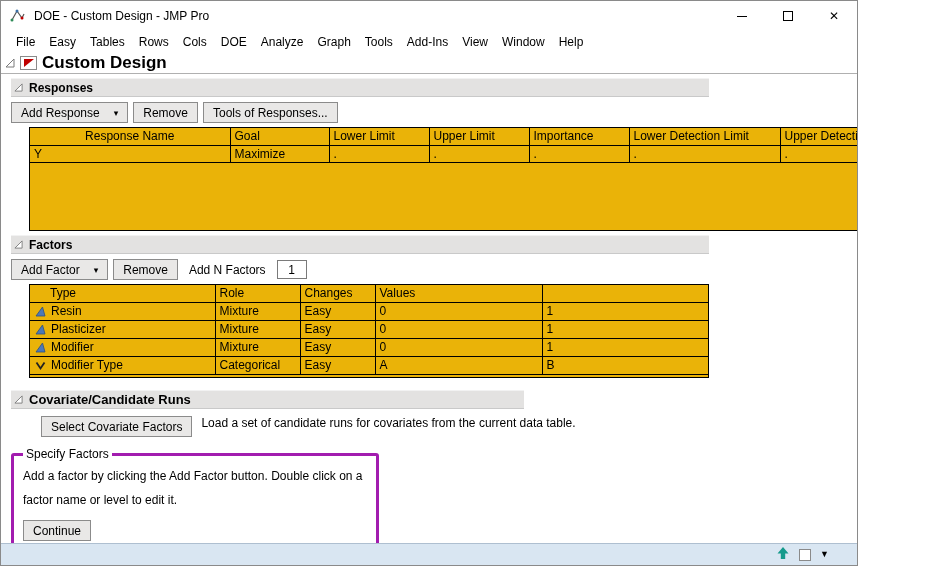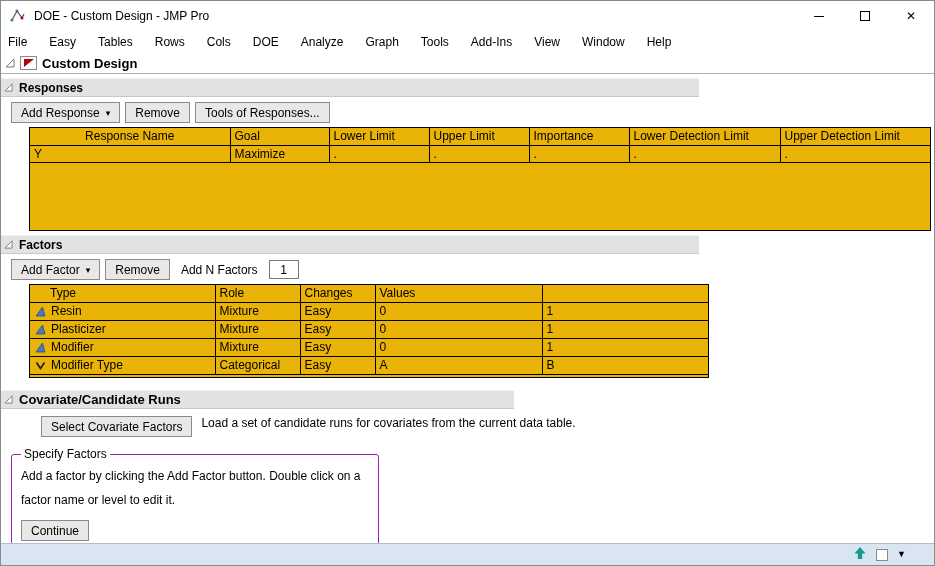--- a/index.html
+++ b/index.html
@@ -4,65 +4,65 @@
 <style>
   * { box-sizing: border-box; }
   html, body { margin: 0; padding: 0; }
   body {
     width: 935px; height: 566px;
     font-family: "Liberation Sans", sans-serif;
     font-size: 12px; color: #000; background: #fff;
     overflow: hidden;
   }
   .window {
-    width: 935px; height: 566px;
+    width: 858px; height: 566px;
     border: 1px solid #8a8a8a;
     position: relative; background: #fff; overflow: hidden;
   }
 
   
   .titlebar { height: 30px; display: flex; align-items: center; }
   .app-icon { margin: 0 8px 0 9px; display: inline-flex; }
   .title-text { font-size: 12px; }
   .caption-buttons { margin-left: auto; display: flex; height: 30px; }
   .caption-btn { width: 46px; height: 30px; display: flex; align-items: center; justify-content: center; cursor: default; }
   .min-glyph { width: 10px; height: 1px; background: #000; display: block; }
   .max-glyph { width: 10px; height: 10px; border: 1px solid #000; display: block; }
   .close-glyph { font-size: 12px; line-height: 1; }
 
   
-  .menubar { height: 22px; display: flex; align-items: center; padding-left: 0; gap: 8px; }
+  .menubar { height: 22px; display: flex; align-items: center; padding-left: 8px; }
   .menu-item { padding: 3px 7px; white-space: nowrap; }
 
   
   .report-header { height: 21px; display: flex; align-items: center; gap: 5px; padding-left: 4px; border-bottom: 1px solid #b0b0b0; }
-  .report-title { font-weight: bold; font-size: 13px; }
+  .report-title { font-weight: bold; font-size: 17px; }
   .red-tri-box { width: 17px; height: 14px; border: 1px solid #8a8a8a; background: #fff; display: inline-flex; align-items: center; justify-content: center; }
 
   .disclosure { display: inline-flex; }
 
   
   .section-bar {
     height: 19px; background: #e3e2e1;
     border-top: 1px solid #f2f2f2; border-bottom: 1px solid #c9c9c9;
     display: flex; align-items: center; gap: 6px;
-    padding-left: 3px; 
+    padding-left: 3px; margin-left: 10px;
   }
   .section-title { font-weight: bold; font-size: 12px; }
   .bar-responses { width: 698px; margin-top: 4px; }
   .bar-factors { width: 698px; margin-top: 4px; }
   .bar-covariate { width: 513px; margin-top: 12px; }
   .bar-covariate .section-title { font-size: 13px; }
 
   
   .btn {
     font-family: inherit; font-size: 12px;
     background: #e9e8e7; border: 1px solid #8b8b8b;
     height: 21px; padding: 0 9px;
-    display: inline-flex; align-items: center; gap: 6px;
+    display: inline-flex; align-items: center; gap: 14px;
     cursor: default; white-space: nowrap;
   }
   .btn .drop { font-size: 9px; }
 
   .btn-row { display: flex; gap: 5px; align-items: center; margin: 5px 0 0 10px; }
 
   .addn-label { margin-left: 6px; }
   .addn-input {
     width: 30px; height: 19px; margin-left: 6px;
     border: 1px solid #7a7a7a; text-align: center;
@@ -87,21 +87,21 @@
   td.name-td { padding: 0; }
   .ficon { display: inline-flex; width: 12px; justify-content: center; }
 
   
   .covariate-row { display: flex; align-items: flex-start; gap: 9px; margin: 7px 0 0 40px; }
   .covariate-text { width: 400px; line-height: 15px; }
 
   
   .specify {
     margin: 10px 0 0 10px; width: 368px;
-    border: 1px solid #a21caf; border-radius: 3px;
+    border: 3px solid #a21caf; border-radius: 3px;
     padding: 2px 9px 9px 9px;
   }
   .specify legend { font-size: 12px; padding: 0 3px; }
   .specify-text { line-height: 24px; margin-top: 1px; }
   .specify .btn { margin-top: 8px; }
 
   
   .statusbar {
     position: absolute; left: 0; bottom: 0; width: 100%; height: 22px;
     background: #d9e6f2; border-top: 1px solid #aebfd0;

